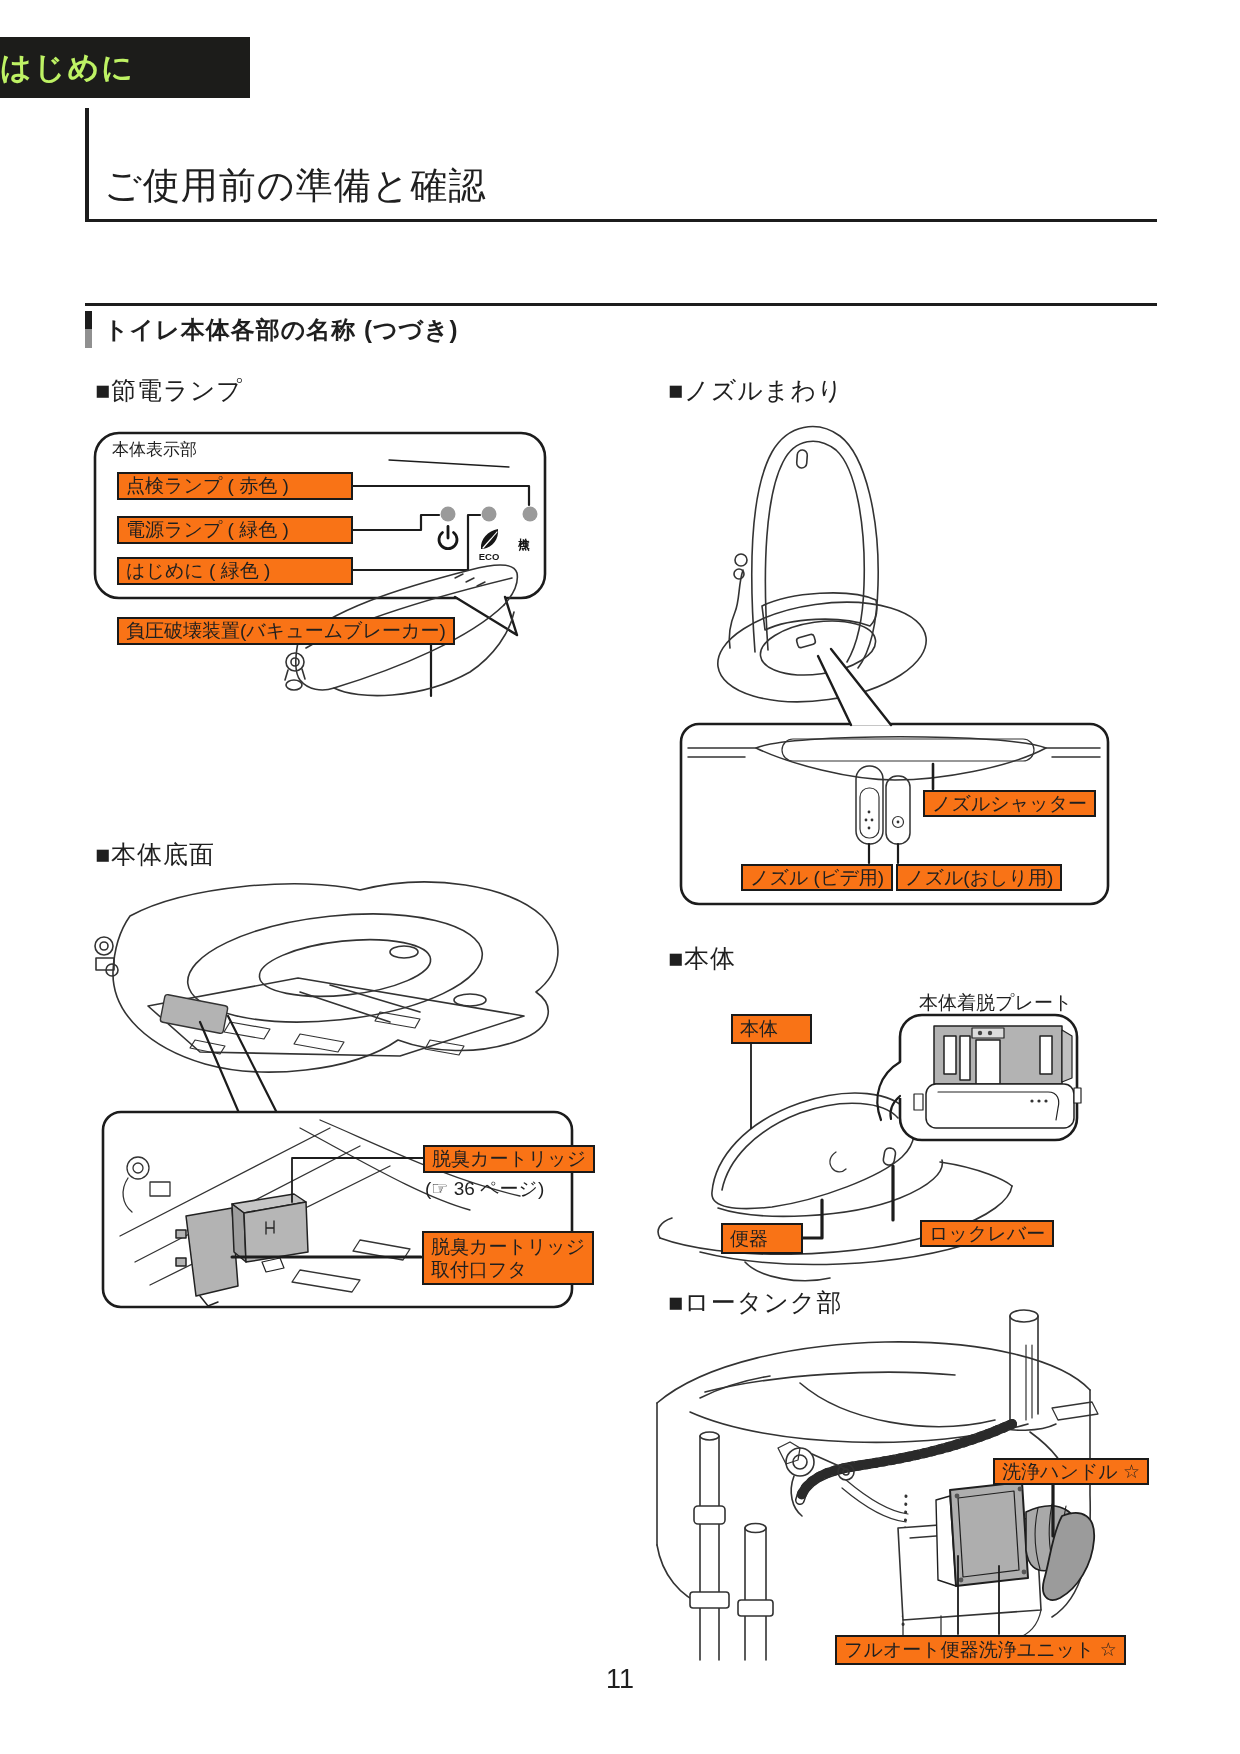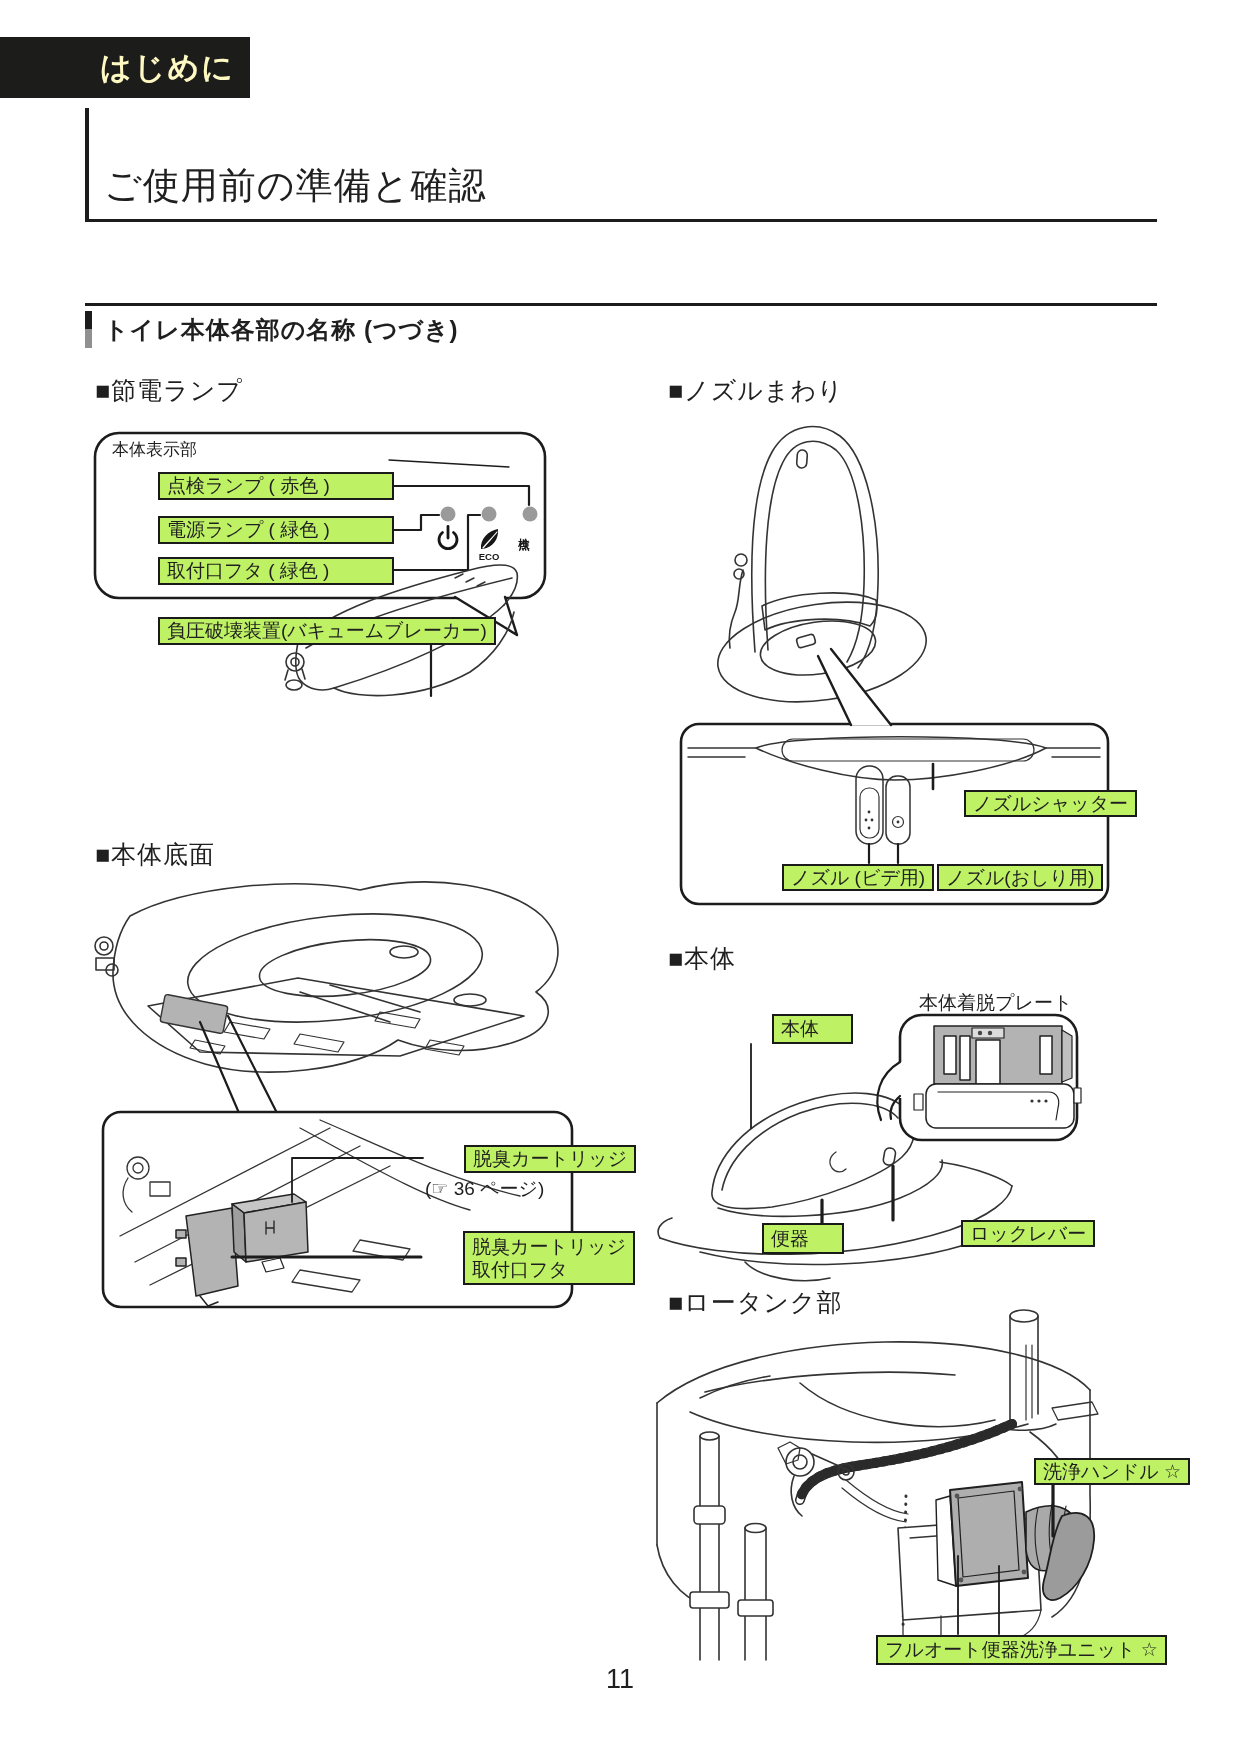--- a/index.html
+++ b/index.html
@@ -1,31 +1,31 @@
 <!DOCTYPE html>
 <html><head>
 <meta charset="utf-8">
 <style>
   html,body{margin:0;padding:0;background:#e8e8e8;}
   .page{position:relative;width:1240px;height:1754px;background:#ffffff;
         font-family:"Liberation Sans","DejaVu Sans",sans-serif;color:#1f1f1f;overflow:hidden;margin:0 auto;}
   .art{position:absolute;left:0;top:0;}
-  .chapter-tab{position:absolute;left:0;top:37px;width:250px;height:61px;background:#1c1c1a;color:#fef9c3;
-        font-size:31px;font-weight:bold;line-height:61px;padding-left:100px;box-sizing:border-box;letter-spacing:2px;}
+  .chapter-tab{position:absolute;left:0;top:37px;width:250px;height:61px;background:#1c1c1a;color:#bef264;
+        font-size:31px;font-weight:bold;line-height:61px;box-sizing:border-box;letter-spacing:2px;}
   .title-block{position:absolute;left:85px;top:108px;width:1072px;height:114px;
         border-left:4px solid #1c1c1c;border-bottom:3px solid #1c1c1c;box-sizing:border-box;font-family:Liberation Serif, serif;}
   .title-text{position:absolute;left:15px;bottom:8px;font-size:37px;letter-spacing:1px;}
   .section-bar{position:absolute;left:85px;top:303px;width:1072px;border-top:3px solid #1c1c1c;
         padding-top:5px;display:flex;align-items:center;font-weight:bold;}
   .section-accent{width:7px;height:37px;background:linear-gradient(#1c1c1c 0,#1c1c1c 50%,#909090 50%,#909090 100%);
         margin-right:12px;flex:0 0 auto;}
   .section-title{font-size:24px;letter-spacing:1px;}
   .sq-heading{position:absolute;font-size:25px;letter-spacing:1px;white-space:nowrap;}
-  .callout-label{position:absolute;background:#bef264;border:2.5px solid #1a1a1a;font-size:19px;line-height:22px;
-        padding:1px 7px;white-space:nowrap;box-sizing:border-box;display:flex;align-items:center;margin-left:41px;}
+  .callout-label{position:absolute;background:#f97316;border:2.5px solid #1a1a1a;font-size:19px;line-height:22px;
+        padding:1px 7px;white-space:nowrap;box-sizing:border-box;display:flex;align-items:center;}
   .callout-label.two-line{display:block;line-height:23px;padding:2px 7px;}
   .anno{position:absolute;font-size:19px;white-space:nowrap;}
   .page-num{position:absolute;left:596px;top:1664px;width:48px;text-align:center;font-size:27px;}
 </style>
 </head>
 <body>
 
 <div class="page">
 
   <svg class="art" width="1240" height="1754" viewBox="0 0 1240 1754" xmlns="http://www.w3.org/2000/svg">
@@ -272,21 +272,21 @@
 
   <div class="sq-heading" style="left:95px;top:374px">■節電ランプ</div>
   <div class="sq-heading" style="left:95px;top:838px">■本体底面</div>
   <div class="sq-heading" style="left:668px;top:374px">■ノズルまわり</div>
   <div class="sq-heading" style="left:668px;top:942px">■本体</div>
   <div class="sq-heading" style="left:668px;top:1286px">■ロータンク部</div>
 
   <div class="anno" style="left:112px;top:438px;font-size:17px">本体表示部</div>
   <div class="callout-label" style="left:117px;top:472px;width:236px;height:28px">点検ランプ ( 赤色 )</div>
   <div class="callout-label" style="left:117px;top:516px;width:236px;height:28px">電源ランプ ( 緑色 )</div>
-  <div class="callout-label" style="left:117px;top:557px;width:236px;height:28px">取付口フタ ( 緑色 )</div>
+  <div class="callout-label" style="left:117px;top:557px;width:236px;height:28px">はじめに ( 緑色 )</div>
   <div class="callout-label" style="left:117px;top:617px;height:28px">負圧破壊装置(バキュームブレーカー)</div>
 
   <div class="callout-label" style="left:423px;top:1145px;height:28px">脱臭カートリッジ</div>
   <div class="anno" style="left:425px;top:1176px">(☞ 36 ページ)</div>
   <div class="callout-label two-line" style="left:422px;top:1231px">
     <span>脱臭カートリッジ</span><br>
     <span>取付口フタ</span>
   </div>
 
   <div class="callout-label" style="left:923px;top:790px;height:27px">ノズルシャッター</div>

